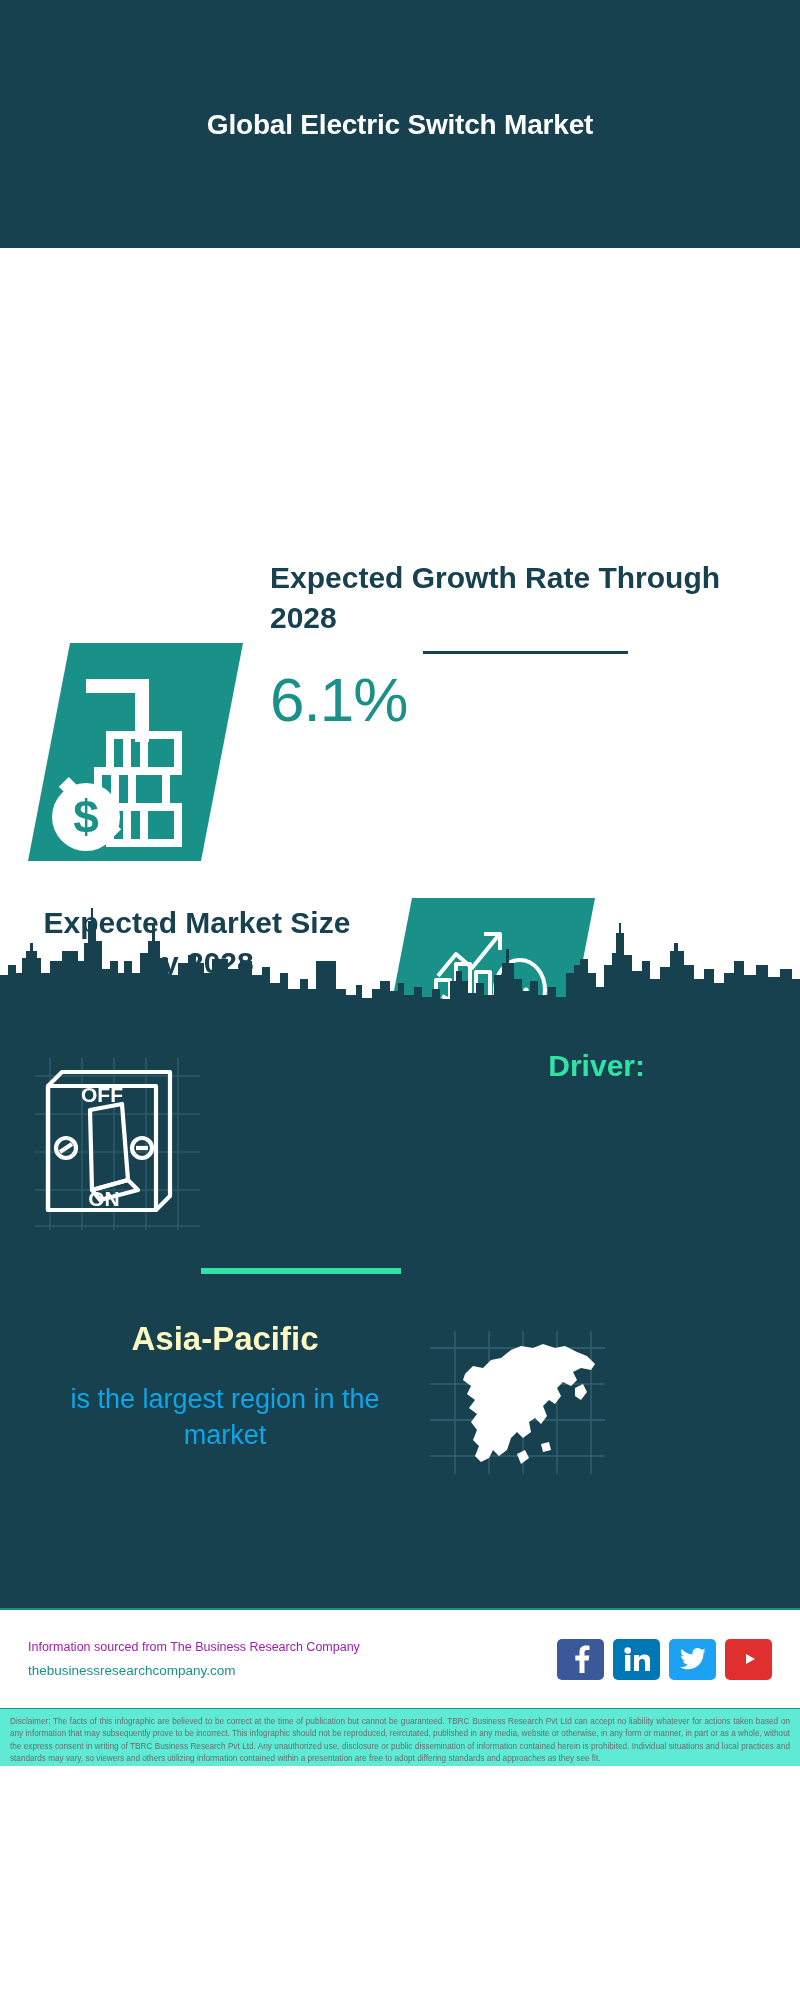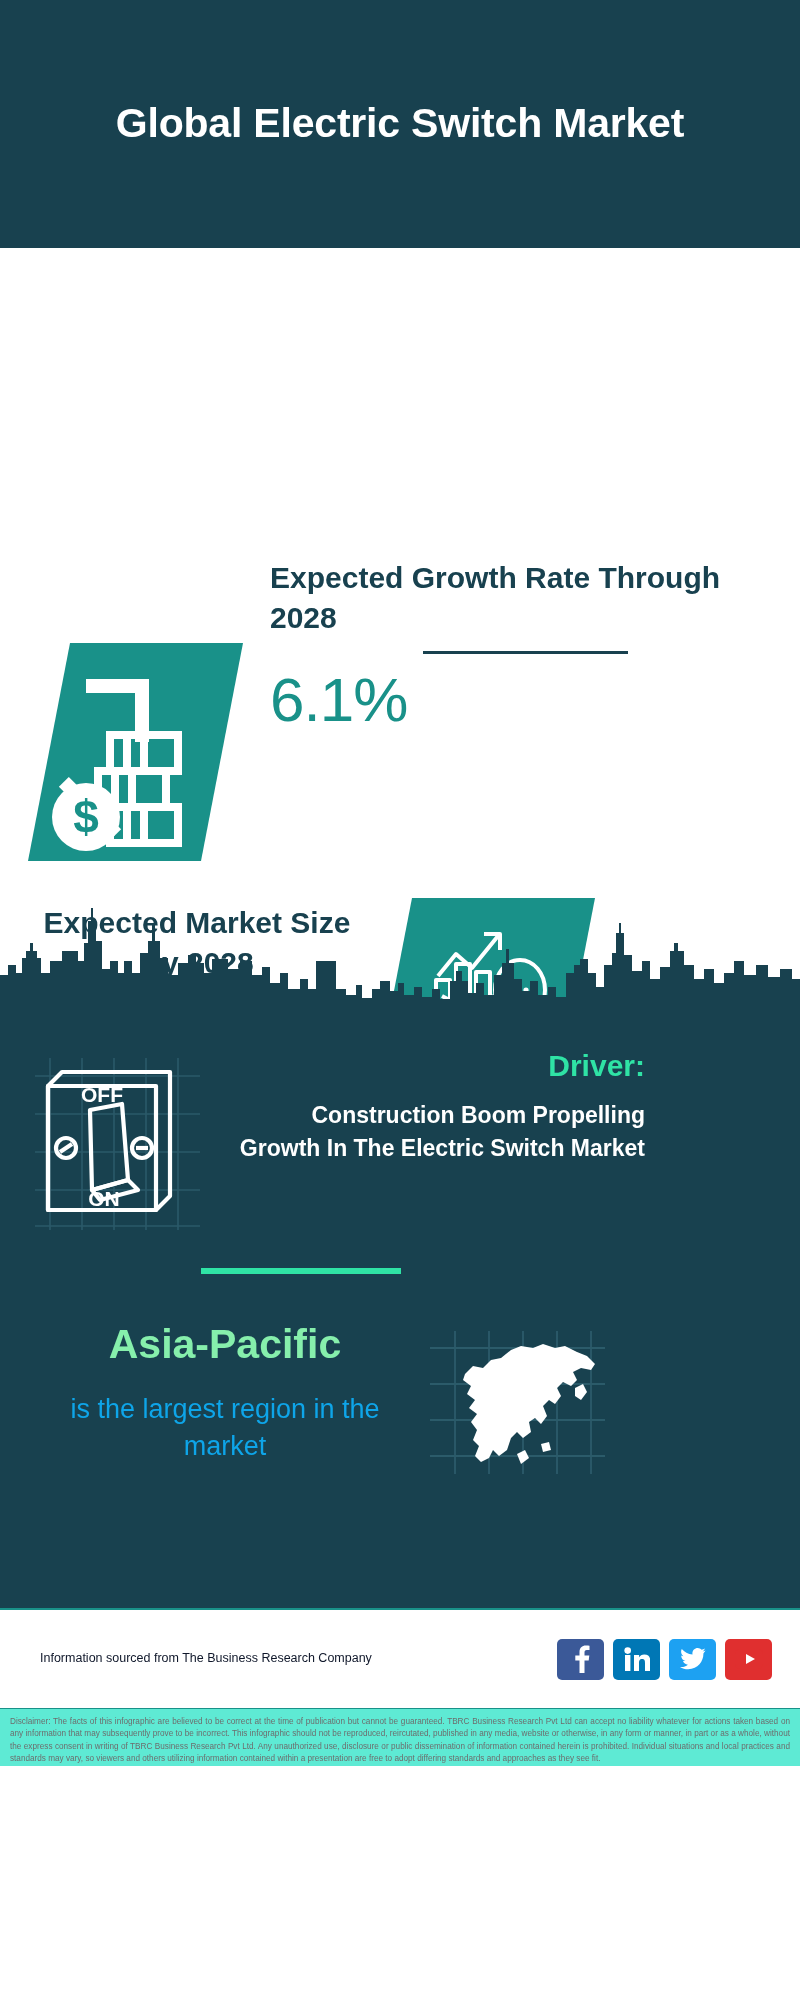--- a/index.html
+++ b/index.html
@@ -17,21 +17,21 @@
   .header {
     background:#18414f;
     height:248px;
     display:flex;
     align-items:center;
     justify-content:center;
     padding:0 70px;
   }
   .header-title {
     color:#ffffff;
-    font-size:41px;
+    font-size:28px;
     font-weight:bold;
     line-height:1.25;
     text-align:left;
     letter-spacing:-0.2px;
   }
 
   
   .white-zone { position:relative; background:#ffffff; height:770px; }
 
   
@@ -96,22 +96,22 @@
     position:absolute;
     left:200px; top:1139px - 1139px;
     width:200px; height:6px;
     background:#2fe3a5;
   }
   .mint-rule-pos { position:absolute; left:201px; top:250px; }
 
   .region-block { position:absolute; top:300px; left:0; width:800px; height:190px; }
   .region-text { position:absolute; left:35px; top:0; width:380px; text-align:center; }
   .region-name {
-    color:#86efac;
-    font-size:41px;
+    color:#fef9c3;
+    font-size:33px;
     font-weight:bold;
     line-height:1.3;
   }
   .region-sub {
     color:#0ea5e9;
     font-size:27px;
     line-height:1.35;
     margin-top:20px;
   }
   .map-wrap { position:absolute; left:425px; top:8px; }
@@ -120,21 +120,21 @@
   .footer {
     position:relative;
     background:#ffffff;
     height:100px;
     border-top:2px solid #199189;
     display:flex;
     align-items:center;
     padding:0 28px;
   }
   .footer-text { flex:1; }
-  .footer-line1 { color:#0f172a; font-size:12.5px; line-height:1.9;margin-left:12px; }
+  .footer-line1 { color:#a21caf; font-size:12.5px; line-height:1.9; }
   .footer-line2 { color:#199189; font-size:13.5px; line-height:1.6; }
   .socials { display:flex; gap:9px; align-items:center; }
   .social {
     width:47px; height:41px;
     border-radius:5px;
     display:flex; align-items:center; justify-content:center;
     color:#ffffff;
     font-weight:bold;
   }
   .s-fb { background:#3b5998; }
@@ -267,21 +267,20 @@
           <line x1="30" y1="104" x2="42" y2="96"></line>
           <circle cx="112" cy="100" r="10"></circle>
           <line x1="106" y1="100" x2="118" y2="100"></line>
         </g>
         <text x="72" y="54" font-family="Liberation Sans, sans-serif" font-size="21" font-weight="bold" fill="#ffffff" text-anchor="middle">OFF</text>
         <text x="74" y="158" font-family="Liberation Sans, sans-serif" font-size="21" font-weight="bold" fill="#ffffff" text-anchor="middle">ON</text>
       </svg>
     </div>
     <div class="driver-text">
       <div class="driver-label">Driver:</div>
-      <div class="driver-body">Construction Boom Propelling Growth In The Electric Switch Market</div>
     </div>
   </div>
 
   <div class="mint-rule mint-rule-pos"></div>
 
   <div class="region-block">
     <div class="region-text">
       <div class="region-name">Asia-Pacific</div>
       <div class="region-sub">is the largest region in the market</div>
     </div>
@@ -303,20 +302,21 @@
         <path fill="#ffffff" d="M92,128 L100,124 L104,132 L96,138 Z"></path>
         <path fill="#ffffff" d="M116,118 L124,116 L126,124 L118,126 Z"></path>
       </svg>
     </div>
   </div>
 </div>
 
 <div class="footer">
   <div class="footer-text">
     <div class="footer-line1">Information sourced from The Business Research Company</div>
+    <div class="footer-line2">thebusinessresearchcompany.com</div>
   </div>
   <div class="socials">
     <div class="social s-fb">
       <svg width="18" height="28" viewBox="0 0 18 28">
         <path fill="#ffffff" d="M12.5 28V15.5h4.2l0.6-4.9h-4.8V7.5c0-1.4 0.4-2.4 2.4-2.4h2.6V0.7C17.1 0.6 15.6 0.5 13.8 0.5c-3.7 0-6.3 2.3-6.3 6.5v3.6H3.3v4.9h4.2V28H12.5z"></path>
       </svg>
     </div>
     <div class="social s-li">
       <svg width="26" height="24" viewBox="0 0 26 24">
         <rect x="1" y="8" width="5.4" height="16" fill="#ffffff"></rect>

